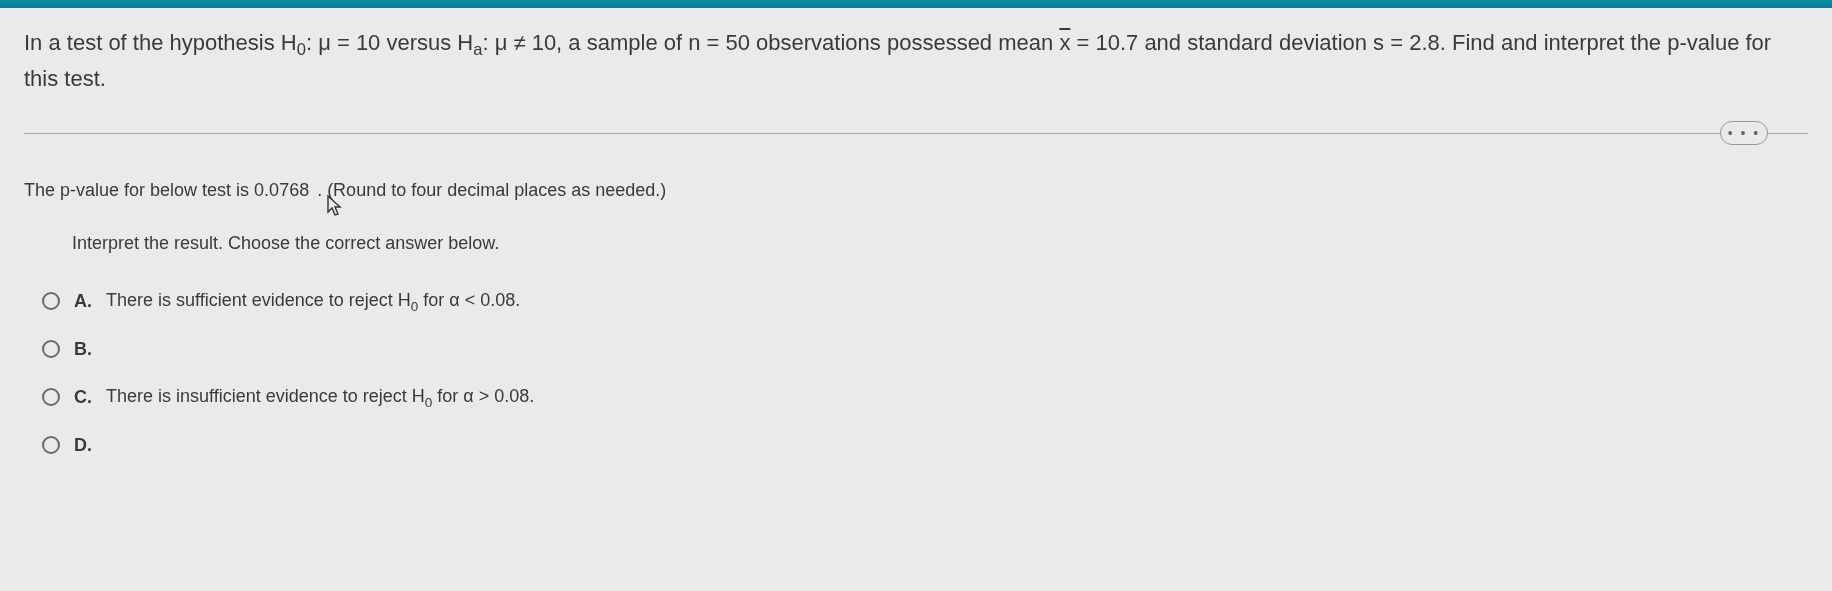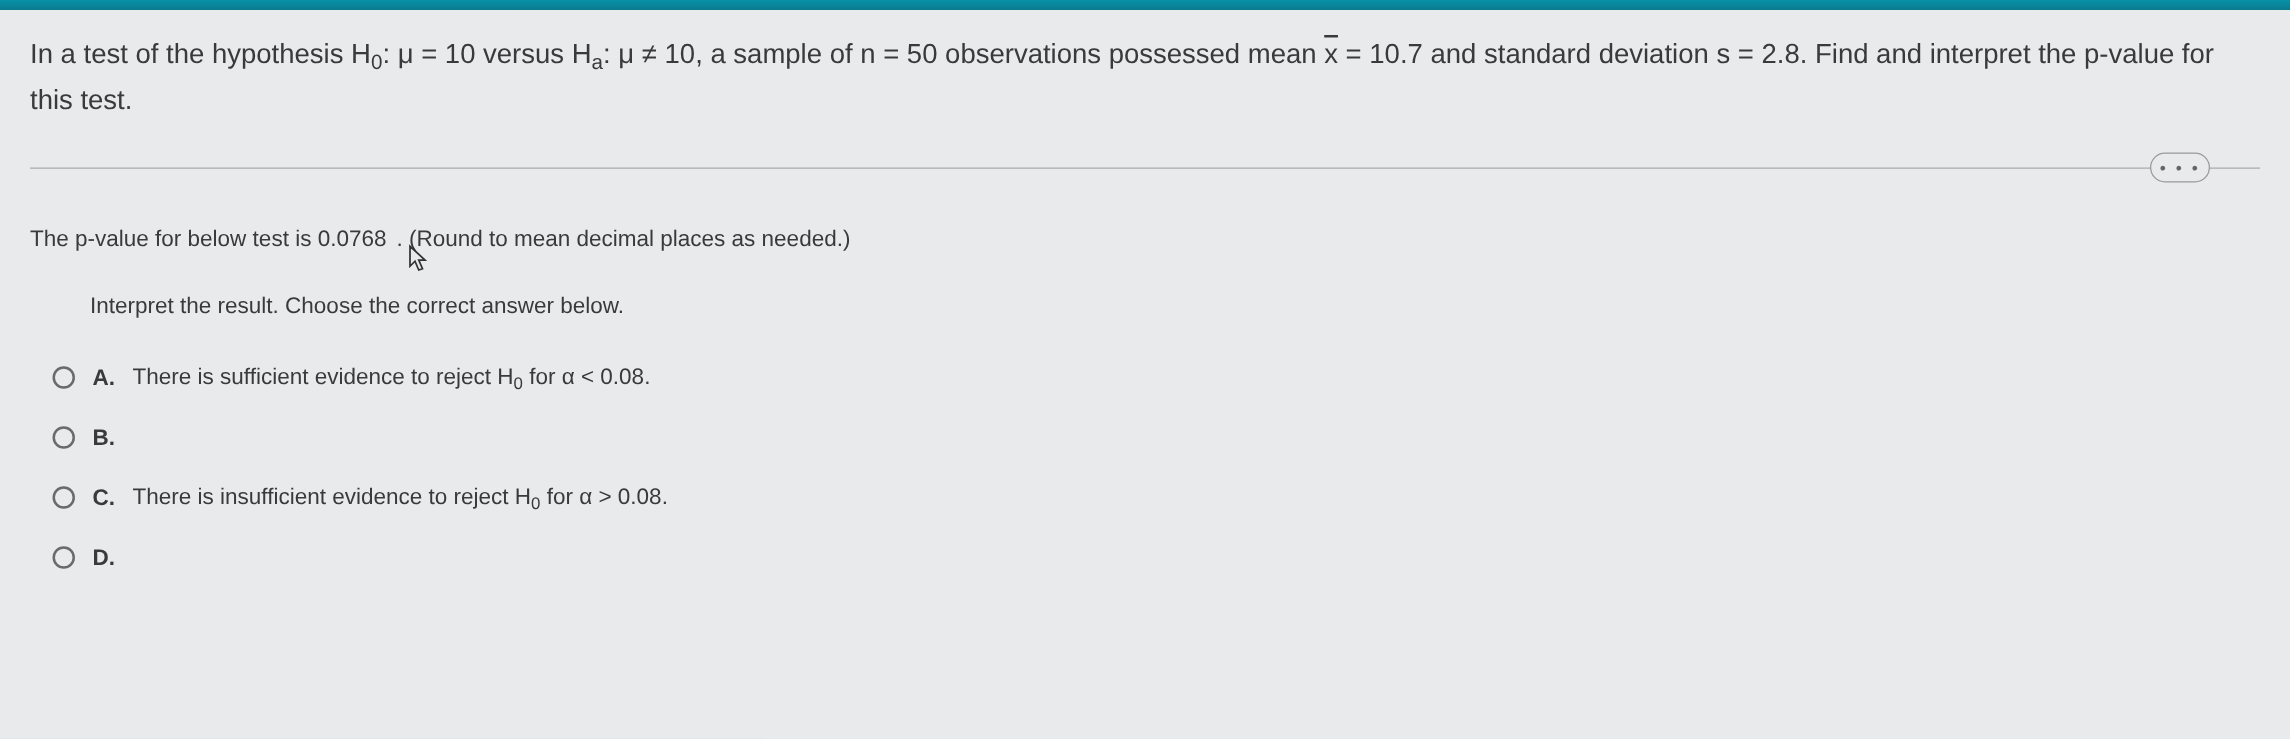--- a/index.html
+++ b/index.html
@@ -135,21 +135,21 @@
     <div class="ellipsis-btn">
       <span>• • •</span>
     </div>
   </div>
 
   <div class="answer-section">
 
     <div class="pvalue-line">
       <span>The p-value for below test is </span>
       <span class="pvalue-input">0.0768</span>
-      <span class="round-note"> .  (Round to mean decimal places as needed.)</span>
+      <span class="round-note"> .  (Round to four decimal places as needed.)</span>
       <svg class="cursor-icon" width="20" height="24" viewBox="0 0 20 24">
         <path d="M 2 2 L 2 18 L 6 14 L 9 21 L 12 20 L 9 13 L 14 13 Z" fill="none" stroke="#333" stroke-width="1.4"></path>
       </svg>
     </div>
 
     <div class="interpret-line">Interpret the result. Choose the correct answer below.</div>
 
     <div class="options">
 
       <div class="option">

